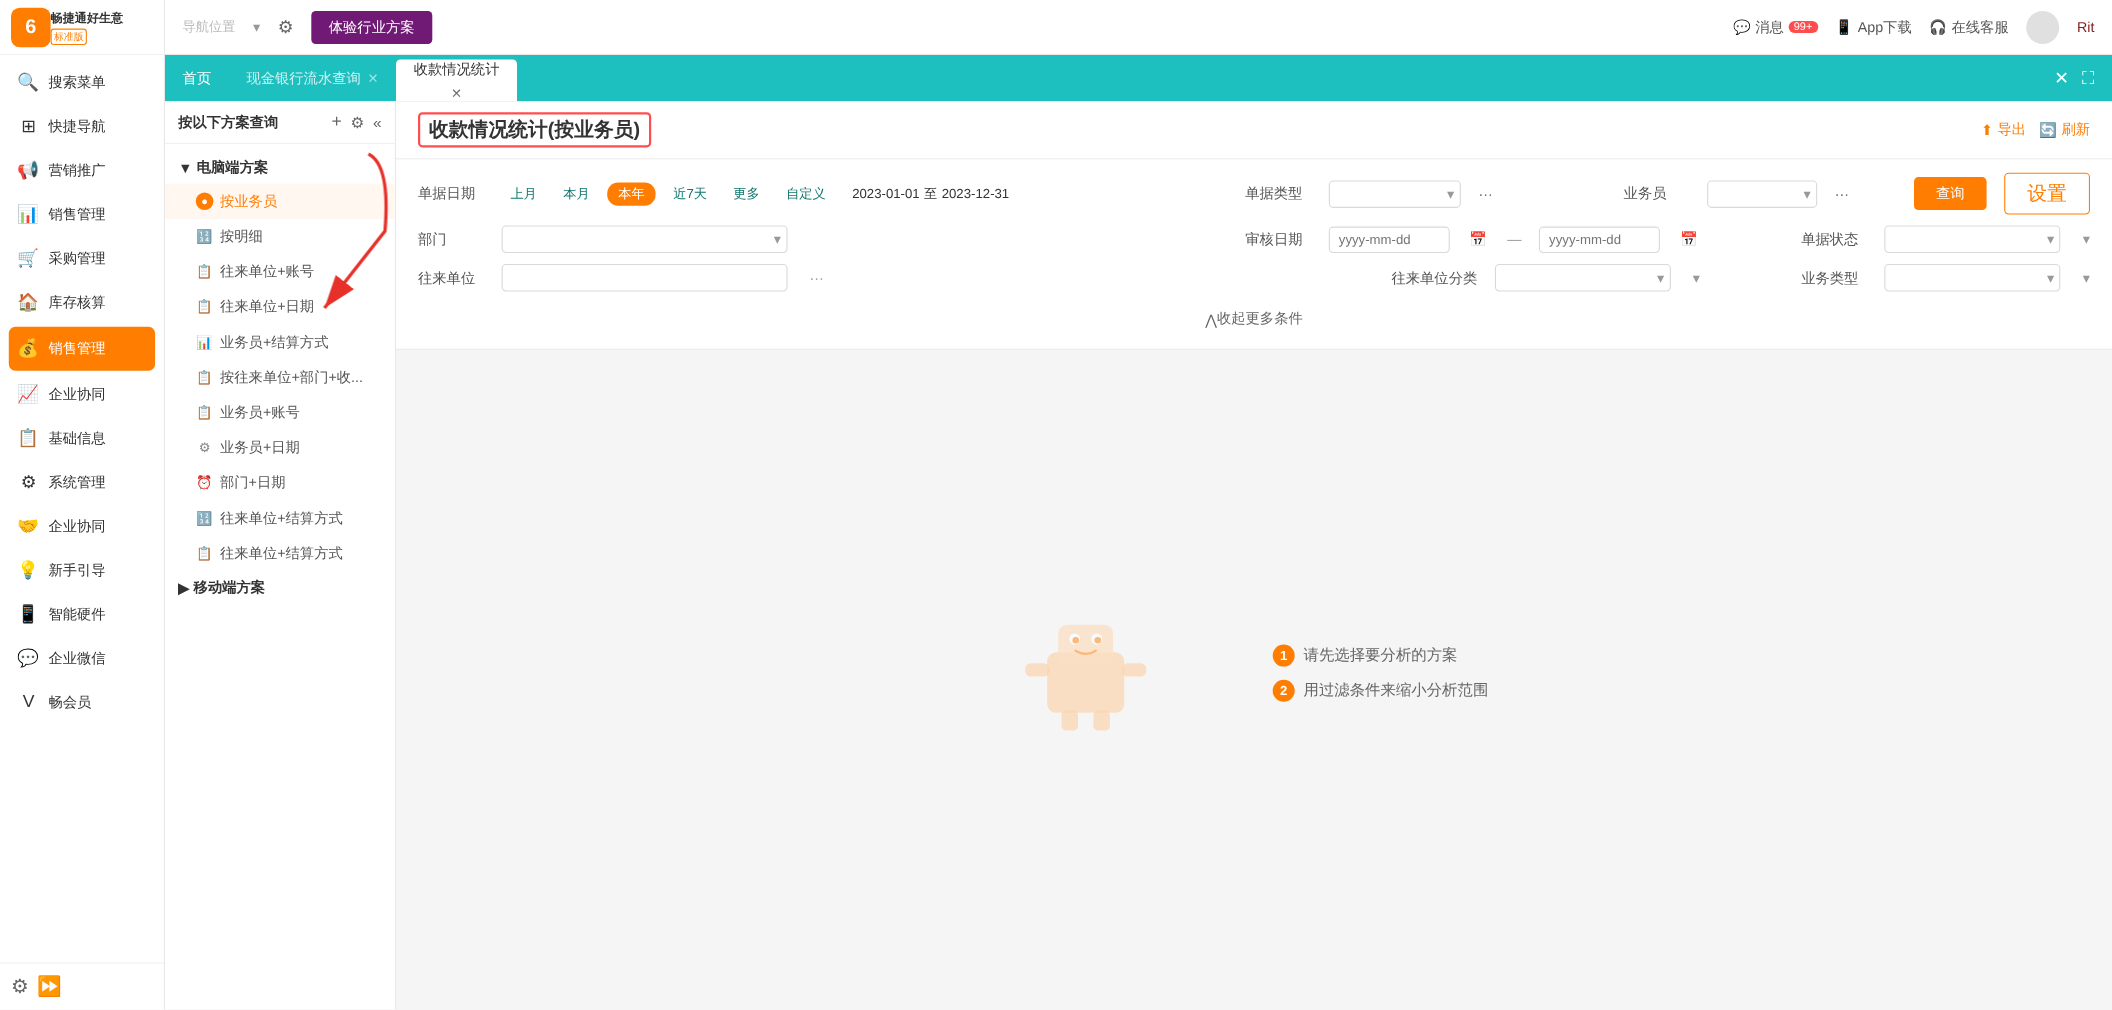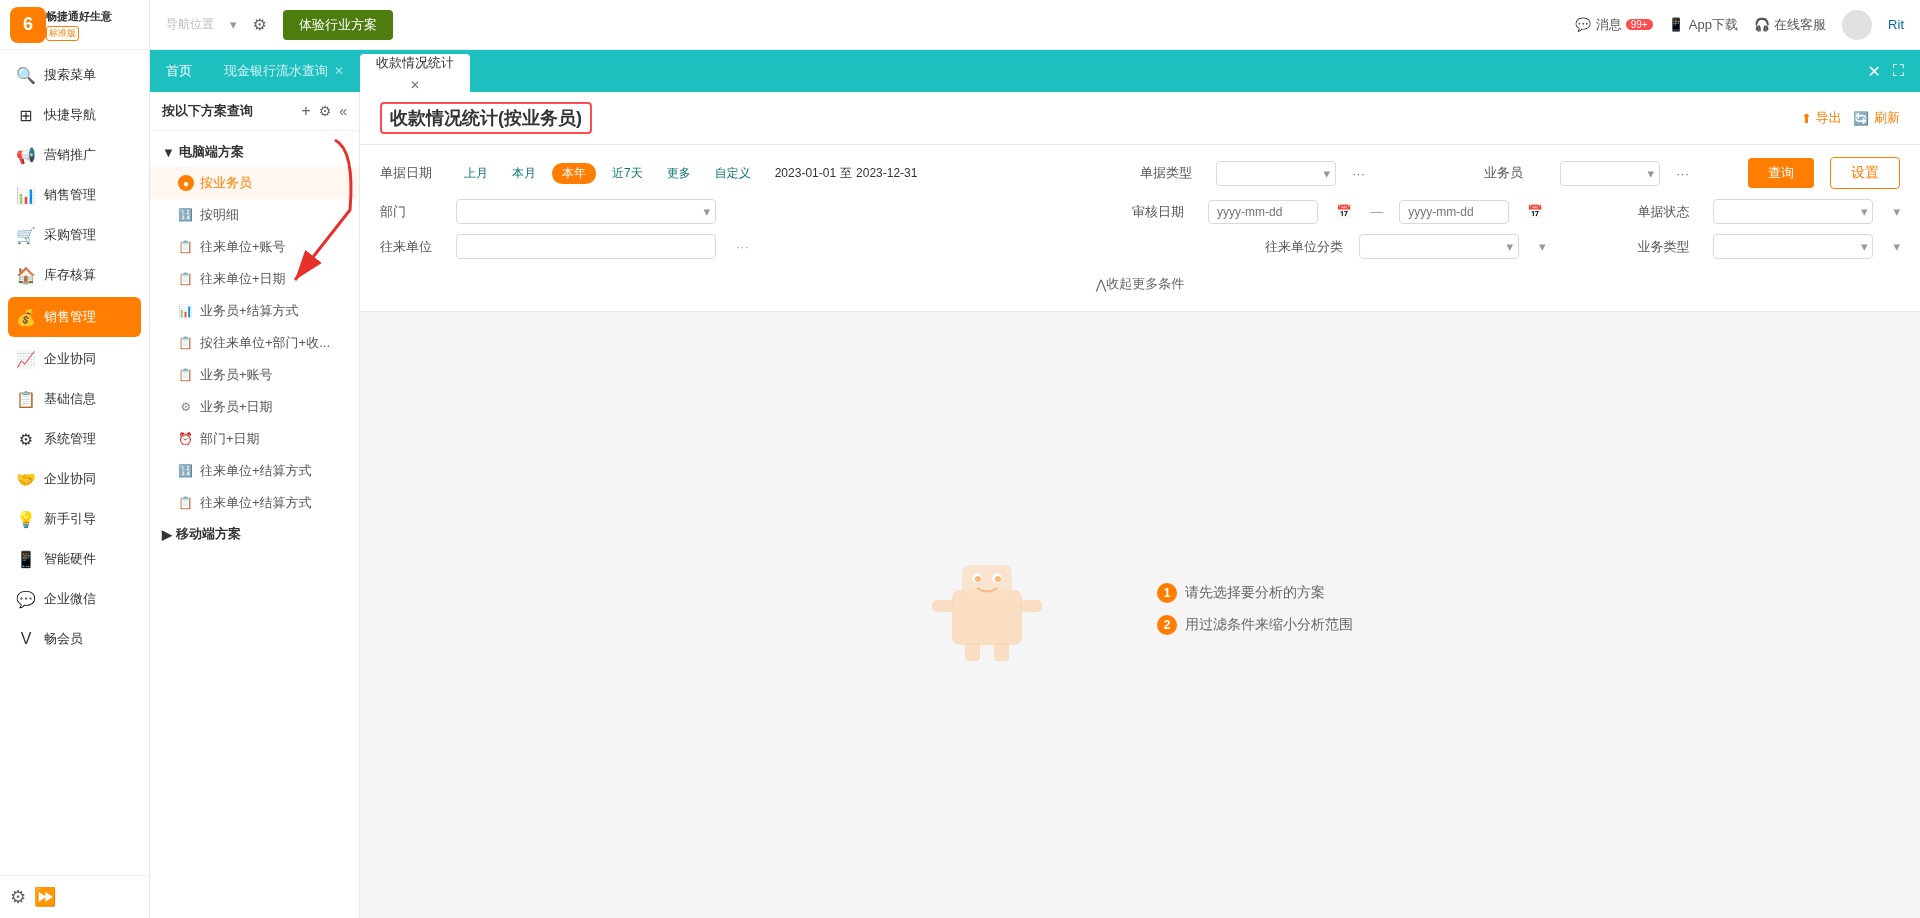--- a/index.html
+++ b/index.html
@@ -64,21 +64,21 @@
     .filter-date-btn { padding: 2px 8px; border-radius: 3px; cursor: pointer; font-size: 12px; color: #0f766e; border: none; background: transparent; }
     .filter-date-btn.active { background: #ff7d00; color: white; border-radius: 10px; padding: 2px 10px; }
     .filter-date-range { display: flex; align-items: center; gap: 4px; color: #333; font-size: 12px; }
     .filter-select { border: 1px solid #d9d9d9; border-radius: 4px; padding: 4px 24px 4px 8px; font-size: 13px; color: #333; background: white; cursor: pointer; appearance: none; min-width: 120px; position: relative; }
     .filter-select-wrap { position: relative; display: inline-flex; align-items: center; }
     .filter-select-wrap::after { content: '▾'; position: absolute; right: 6px; color: #999; pointer-events: none; }
     .filter-input { border: 1px solid #d9d9d9; border-radius: 4px; padding: 4px 8px; font-size: 13px; color: #999; width: 140px; }
     .filter-date-input { border: 1px solid #d9d9d9; border-radius: 4px; padding: 4px 8px; font-size: 12px; color: #1d4ed8; width: 110px; }
     .filter-dash { color: #999; }
     .btn-query { background: #ff7d00; color: white; border: none; border-radius: 4px; padding: 6px 20px; cursor: pointer; font-size: 13px; }
-    .btn-set { background: white; color: #ff7d00; border: 1px solid #ff7d00; border-radius: 4px; padding: 6px 20px; cursor: pointer; font-size: 14px; }
+    .btn-set { background: white; color: #ff7d00; border: 1px solid #ff7d00; border-radius: 4px; padding: 6px 20px; cursor: pointer; font-size: 18px; }
     .filter-more-btn { display: flex; align-items: center; justify-content: center; padding: 6px 0; color: #666; font-size: 13px; cursor: pointer; }
     .filter-dots { color: #999; cursor: pointer; margin: 0 4px; }
 
     
     .empty-state { flex: 1; display: flex; flex-direction: column; align-items: center; justify-content: center; background: #f5f5f5; padding: 40px; }
     .empty-tips { margin-left: 40px; }
     .empty-tip { display: flex; align-items: center; gap: 8px; margin-bottom: 12px; color: #666; font-size: 14px; }
     .tip-num { width: 20px; height: 20px; border-radius: 50%; background: #ff7d00; color: white; display: flex; align-items: center; justify-content: center; font-size: 12px; font-weight: bold; flex-shrink: 0; }
     .empty-row { display: flex; align-items: center; justify-content: center; gap: 60px; }
 
@@ -163,37 +163,37 @@
     <span style="cursor:pointer;color:#666;font-size:18px;">⏩</span>
   </div>
 </div>
 
 <div class="main">
 
   <div class="topbar">
     <span style="color:#bbb;font-size:12px;">导航位置</span>
     <span style="color:#999;cursor:pointer;">▾</span>
     <span style="color:#666;cursor:pointer;font-size:16px;">⚙</span>
-    <button style="background:#4d7c0f;color:white;border:none;border-radius:4px;padding:6px 16px;cursor:pointer;font-size:13px;">体验行业方案</button>
+    <button style="background:#701a75;color:white;border:none;border-radius:4px;padding:6px 16px;cursor:pointer;font-size:13px;">体验行业方案</button>
     <div style="flex:1;"></div>
     <div class="topbar-action">
       <span>💬</span>
       <span>消息</span>
       <span class="badge-red">99+</span>
     </div>
     <div class="topbar-action">
       <span>📱</span>
       <span>App下载</span>
     </div>
     <div class="topbar-action">
       <span>🎧</span>
       <span>在线客服</span>
     </div>
     <div class="user-avatar" style="background:#e0e0e0;width:30px;height:30px;border-radius:50;display:flex;align-items:center;justify-content:center;"></div>
-    <span style="color:#0369a1;cursor:pointer;">Rit</span>
+    <span style="color:#7f1d1d;cursor:pointer;">Rit</span>
   </div>
 
   <div class="tabs">
     <div class="tab home">
       <span>首页</span>
     </div>
     <div class="tab">
       <span>现金银行流水查询</span>
       <span class="tab-close">✕</span>
     </div>

